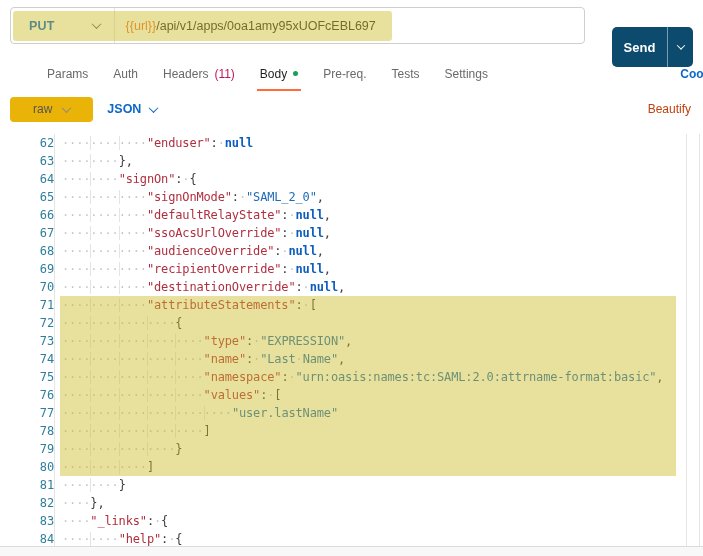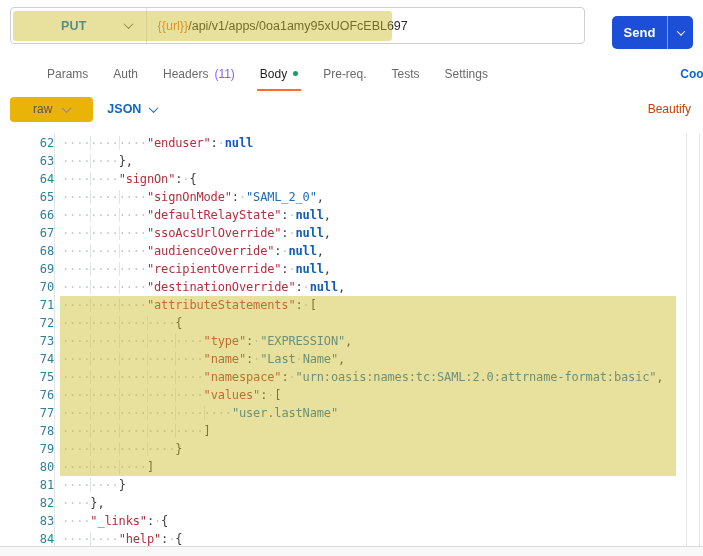--- a/index.html
+++ b/index.html
@@ -14,48 +14,48 @@
     display: inline-block; width: 7px; height: 7px;
     border-right: 1.6px solid currentColor; border-bottom: 1.6px solid currentColor;
     transform: rotate(45deg) translate(-1px,-1px);
   }
 
   
   .request-row { position: absolute; top: 7px; left: 10px; width: 683px; height: 37px; display: flex; }
   .url-container {
     position: relative; width: 575px; height: 37px;
     border: 1px solid #cfcfcf; border-radius: 4px;
-    display: flex; align-items: center; background: #fff; padding-left: 32px;
+    display: flex; align-items: center; background: #fff;
   }
   .method {
     display: flex; align-items: center; height: 100%;
     padding: 0 14px 0 18px; border-right: 1px solid #e2e2e2; cursor: pointer;
   }
   .method-label { font-size: 12.5px; font-weight: 700; color: #0265d2; letter-spacing: .2px; }
   .method .chev { color: #5f6a6e; margin-left: 38px; }
   .url-text { font-size: 12.5px; color: #2b2b2b; white-space: nowrap; padding-left: 11px; }
   .url-var { color: #e8762d; }
   .hl { position: absolute; background: rgba(204,188,40,0.45); pointer-events: none; z-index: 5; }
   .hl-url { left: 2px; top: 3px; width: 379px; height: 30px; border-radius: 3px; }
 
   .send-btn {
-    margin-left: auto; margin-top: 9px; width: 81px; height: 33px;
-    background: #1d4ed8; border-radius: 5px; display: flex; color: #fff; cursor: pointer;
+    margin-left: auto; margin-top: 20px; width: 81px; height: 40px;
+    background: #0c4a6e; border-radius: 5px; display: flex; color: #fff; cursor: pointer;
   }
   .send-main { flex: 1; display: flex; align-items: center; justify-content: center; font-size: 13px; font-weight: 700; }
   .send-caret { width: 26px; border-left: 1px solid rgba(255,255,255,0.45); display: flex; align-items: center; justify-content: center; }
   .send-caret .chev { width: 6px; height: 6px; }
 
   
   .tabs-row {
     position: absolute; top: 62px; left: 10px; width: 681px; height: 28px;
     display: flex; align-items: center; gap: 23px; font-size: 12px; color: #696969; margin-left: 36px;
   }
   .tab { position: relative; display: flex; align-items: center; gap: 6px; padding: 5px 1px 10px; cursor: pointer; white-space: nowrap; }
-  .tab-count { color: #8b5cf6; }
+  .tab-count { color: #be185d; }
   .tab.active { color: #1f1f1f; font-weight: 500; }
   .tab.active::after { content: ""; position: absolute; left: -2px; right: -2px; bottom: 0; height: 2px; background: #ff6c37; }
   .dot { width: 5px; height: 5px; border-radius: 50%; background: #12a35a; }
   .cookies { margin-left: auto; color: #0d68c8; font-weight: 700; cursor: pointer; padding-bottom: 4px; }
 
   
   .subtoolbar { position: absolute; top: 96px; left: 10px; width: 681px; height: 26px; display: flex; align-items: center; }
   .raw-chip {
     background: #eab308; border-radius: 4px; height: 25px; padding: 0 23px;
     display: flex; align-items: center; gap: 11px; font-size: 12px; color: #555; cursor: pointer;

